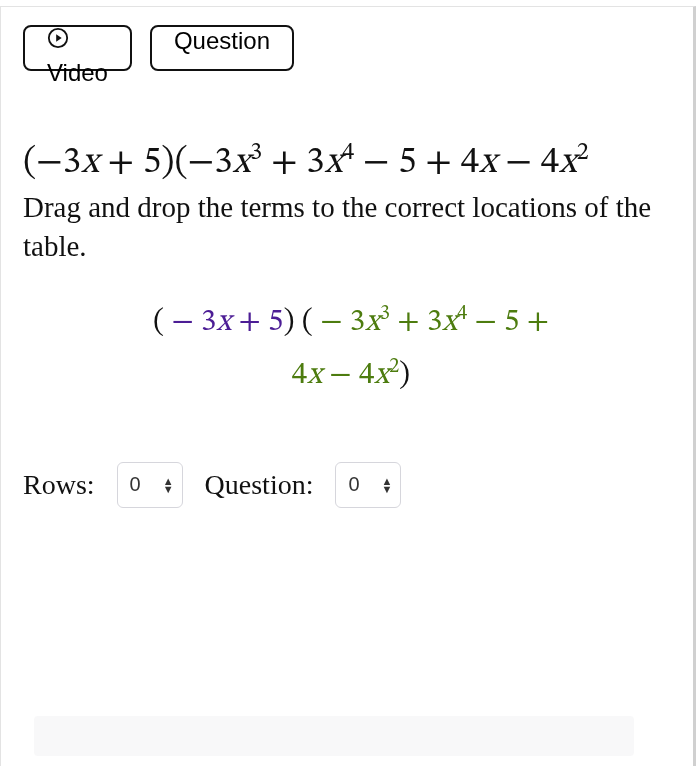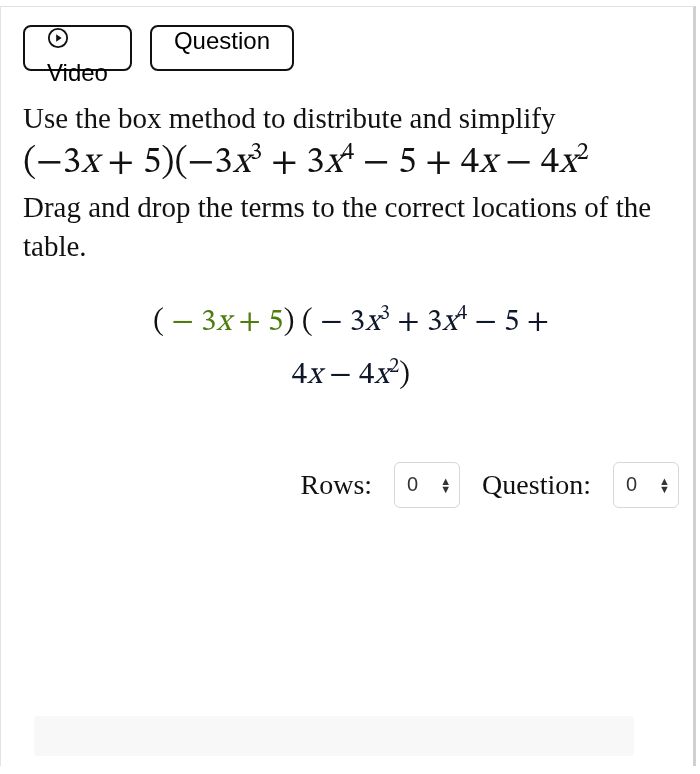--- a/index.html
+++ b/index.html
@@ -60,26 +60,26 @@
     font-size: 37px;
     white-space: nowrap;
   }
   .math-block {
     font-family: 'STIX Two Math','Latin Modern Math','Cambria Math',Georgia,serif;
     font-size: 31px;
     text-align: center;
     margin: 20px 10px 60px 10px;
     line-height: 1.7;
   }
-  .green { color: #4d7c0f; }
-  .blue { color: #0f172a; }
+  .green { color: #4c1d95; }
+  .blue { color: #4d7c0f; }
   sup { font-size: 0.65em; vertical-align: super; line-height: 0; }
   .controls {
     display: flex;
-    justify-content: flex-end;
+    justify-content: flex-start;
     align-items: center;
     gap: 22px;
     font-size: 28px;
   }
   .stepper {
     border: 1px solid #d6d6dc;
     border-radius: 6px;
     height: 46px;
     width: 66px;
     display: flex;
@@ -118,21 +118,21 @@
         </svg>
       </span>
       <span>Video</span>
     </button>
     <button class="btn">
       <span>Question</span>
     </button>
   </div>
 
   <div class="prompt">
-    <span>Use the box method to distribute and simplify</span><br>
+    <br>
     <span class="math-line">(−3<i>x</i> + 5)(−3<i>x</i><sup>3</sup> + 3<i>x</i><sup>4</sup> − 5 + 4<i>x</i> − 4<i>x</i><sup>2</sup></span><br>
     <span>Drag and drop the terms to the correct locations of the table.</span>
   </div>
 
   <div class="math-block">
     <span>(</span><span class="green"> − 3<i>x</i> + 5</span><span>)</span><span> (</span><span class="blue"> − 3<i>x</i><sup>3</sup> + 3<i>x</i><sup>4</sup> − 5 +</span><br>
     <span class="blue">4<i>x</i> − 4<i>x</i><sup>2</sup></span><span>)</span>
   </div>
 
   <div class="controls">

